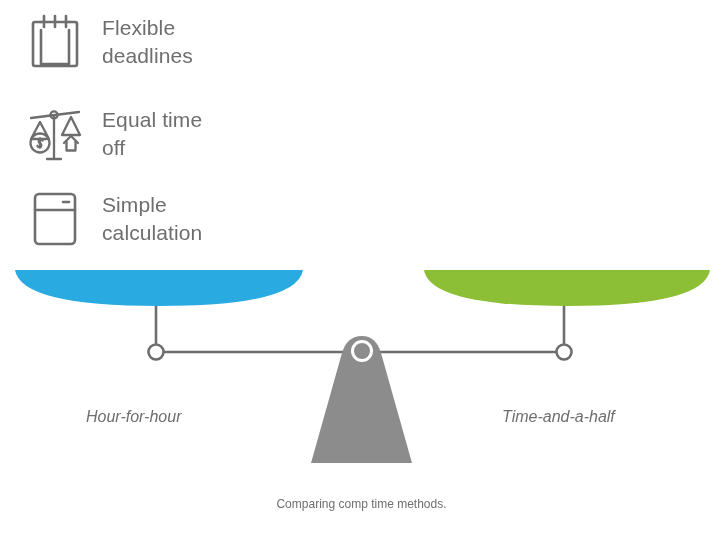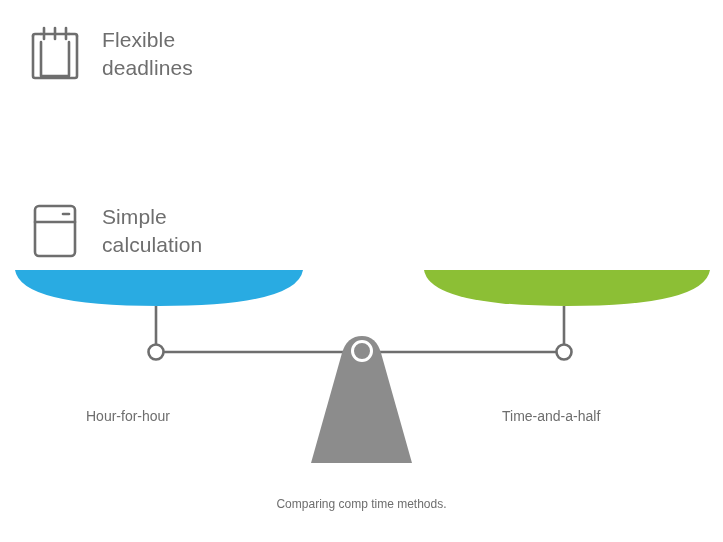--- a/index.html
+++ b/index.html
@@ -14,21 +14,20 @@
     font-family: "Liberation Sans", sans-serif;
     color: #6b6b6b;
   }
 
   
   .features {
     position: absolute;
     left: 0; top: 0;
     width: 637px; height: 262px;
     display: flex;
-    margin-top: 12px;
   }
   .col {
     width: 361px;
     position: relative;
     padding-left: 22px;
   }
   .col.right { padding-left: 434px; }
 
   .feature {
     position: absolute;
@@ -63,23 +62,24 @@
   
   .scale {
     position: absolute;
     left: 0; top: 258px;
     width: 723px; height: 230px;
   }
 
   
   .side-label {
     position: absolute;
-    font-size: 14px;
+    font-size: 16px;
     color: #6e6e6e;
     top: 408px;
+    font-style: italic;
   }
   .side-label.left { left: 86px; }
   .side-label.right { left: 502px; }
 
   
   .caption {
     position: absolute;
     top: 497px;
     left: 0;
     width: 723px;
@@ -107,20 +107,40 @@
             <path d="M17 4 v11"></path>
             <path d="M28 4 v11"></path>
             <path d="M39 4 v11"></path>
           </g>
         </svg>
       </span>
       <span class="feature-label">Flexible
 deadlines</span>
     </div>
 
+    <div class="feature r2">
+      <span class="icon-box">
+        <svg width="58" height="58" viewBox="0 0 58 58">
+          <g fill="none" stroke="#6e6e6e" stroke-width="2.3" stroke-linecap="round" stroke-linejoin="round">
+            <path d="M5 13 L53 7"></path>
+            <path d="M28 11 v42"></path>
+            <path d="M21 54 h14"></path>
+            <circle cx="28" cy="10" r="3.6"></circle>
+            <path d="M14 17 L5 34 h18 z"></path>
+            <path d="M45 12 L36 30 h18 z"></path>
+            <circle cx="14" cy="38" r="9.5"></circle>
+            <path d="M14 33.5 v9"></path>
+            <path d="M16.6 35.6 a2.6 2.2 0 0 0 -2.6 -1.6 a2.3 2.3 0 0 0 0 4.2 a2.3 2.3 0 0 1 0 4.2 a2.6 2.2 0 0 1 -2.6 -1.6"></path>
+            <path d="M38 38 L45 31 L52 38"></path>
+            <path d="M40.5 36.5 v9 h9 v-9"></path>
+          </g>
+        </svg>
+      </span>
+      <span class="feature-label">Equal time off</span>
+    </div>
 
     <div class="feature r3">
       <span class="icon-box">
         <svg width="52" height="60" viewBox="0 0 52 60">
           <g fill="none" stroke="#6e6e6e" stroke-width="2.6" stroke-linecap="round" stroke-linejoin="round">
             <rect x="6" y="5" width="40" height="50" rx="4"></rect>
             <path d="M6 21 h40"></path>
             <path d="M34 13 h6"></path>
           </g>
         </svg>

